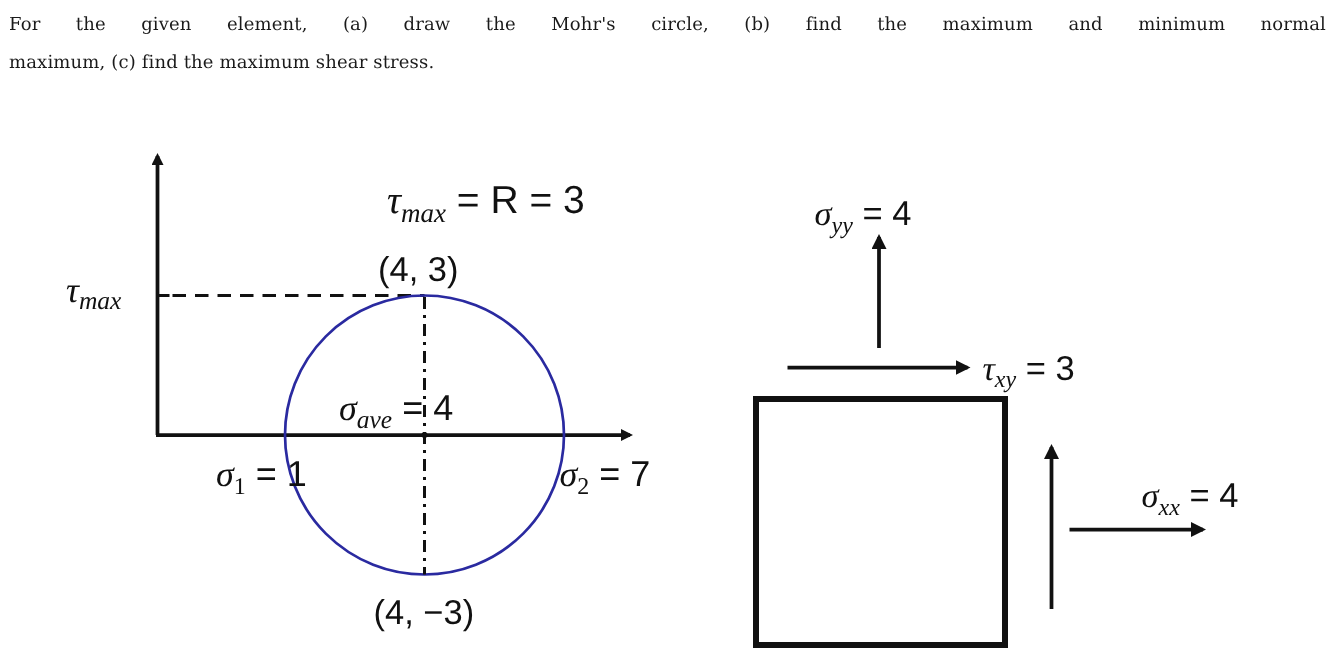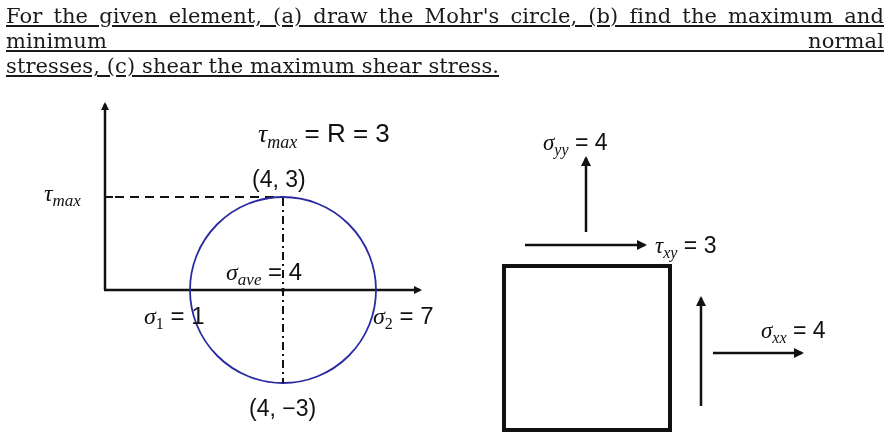--- a/index.html
+++ b/index.html
@@ -1,33 +1,33 @@
 <!DOCTYPE html>
 <html><head>
 <meta charset="utf-8">
 <style>
   html, body { margin:0; padding:0; background:#ffffff; }
   body { width:886px; height:438px; position:relative; overflow:hidden; }
   .problem {
     position:absolute; left:6px; top:4px; width:878px;
     font-family:"DejaVu Serif","Liberation Serif",serif;
-    font-size:21px; line-height:25px; color:#1a1a1a;
-    text-align:justify; letter-spacing:0.1px;text-decoration:underline;
+    font-size:12px; line-height:25px; color:#1a1a1a;
+    text-align:justify; letter-spacing:0.1px;
   }
   .problem .line1 { display:block; text-align-last:justify; }
   svg { position:absolute; left:0; top:0; }
   .math { font-family:"Liberation Serif","DejaVu Serif",serif; font-style:italic; fill:#111; }
   .num { font-family:"Liberation Sans","DejaVu Sans",sans-serif; fill:#111; }
 </style>
 </head>
 <body>
 
 <div class="problem">
   <span class="line1">For the given element, (a) draw the Mohr's circle, (b) find the maximum and minimum normal</span>
-  <span class="line2">stresses, (c) shear the maximum shear stress.</span>
+  <span class="line2">maximum, (c) find the maximum shear stress.</span>
 </div>
 
 <svg width="886" height="438" viewBox="0 0 886 438">
   <defs>
     <marker id="arrowhead" markerWidth="10" markerHeight="10" refX="8" refY="5" orient="auto" markerUnits="userSpaceOnUse">
       <path d="M0,0 L10,5 L0,10 Z" fill="#111"></path>
     </marker>
     <marker id="arrowhead-sm" markerWidth="8" markerHeight="8" refX="6" refY="4" orient="auto" markerUnits="userSpaceOnUse">
       <path d="M0,0 L8,4 L0,8 Z" fill="#111"></path>
     </marker>

